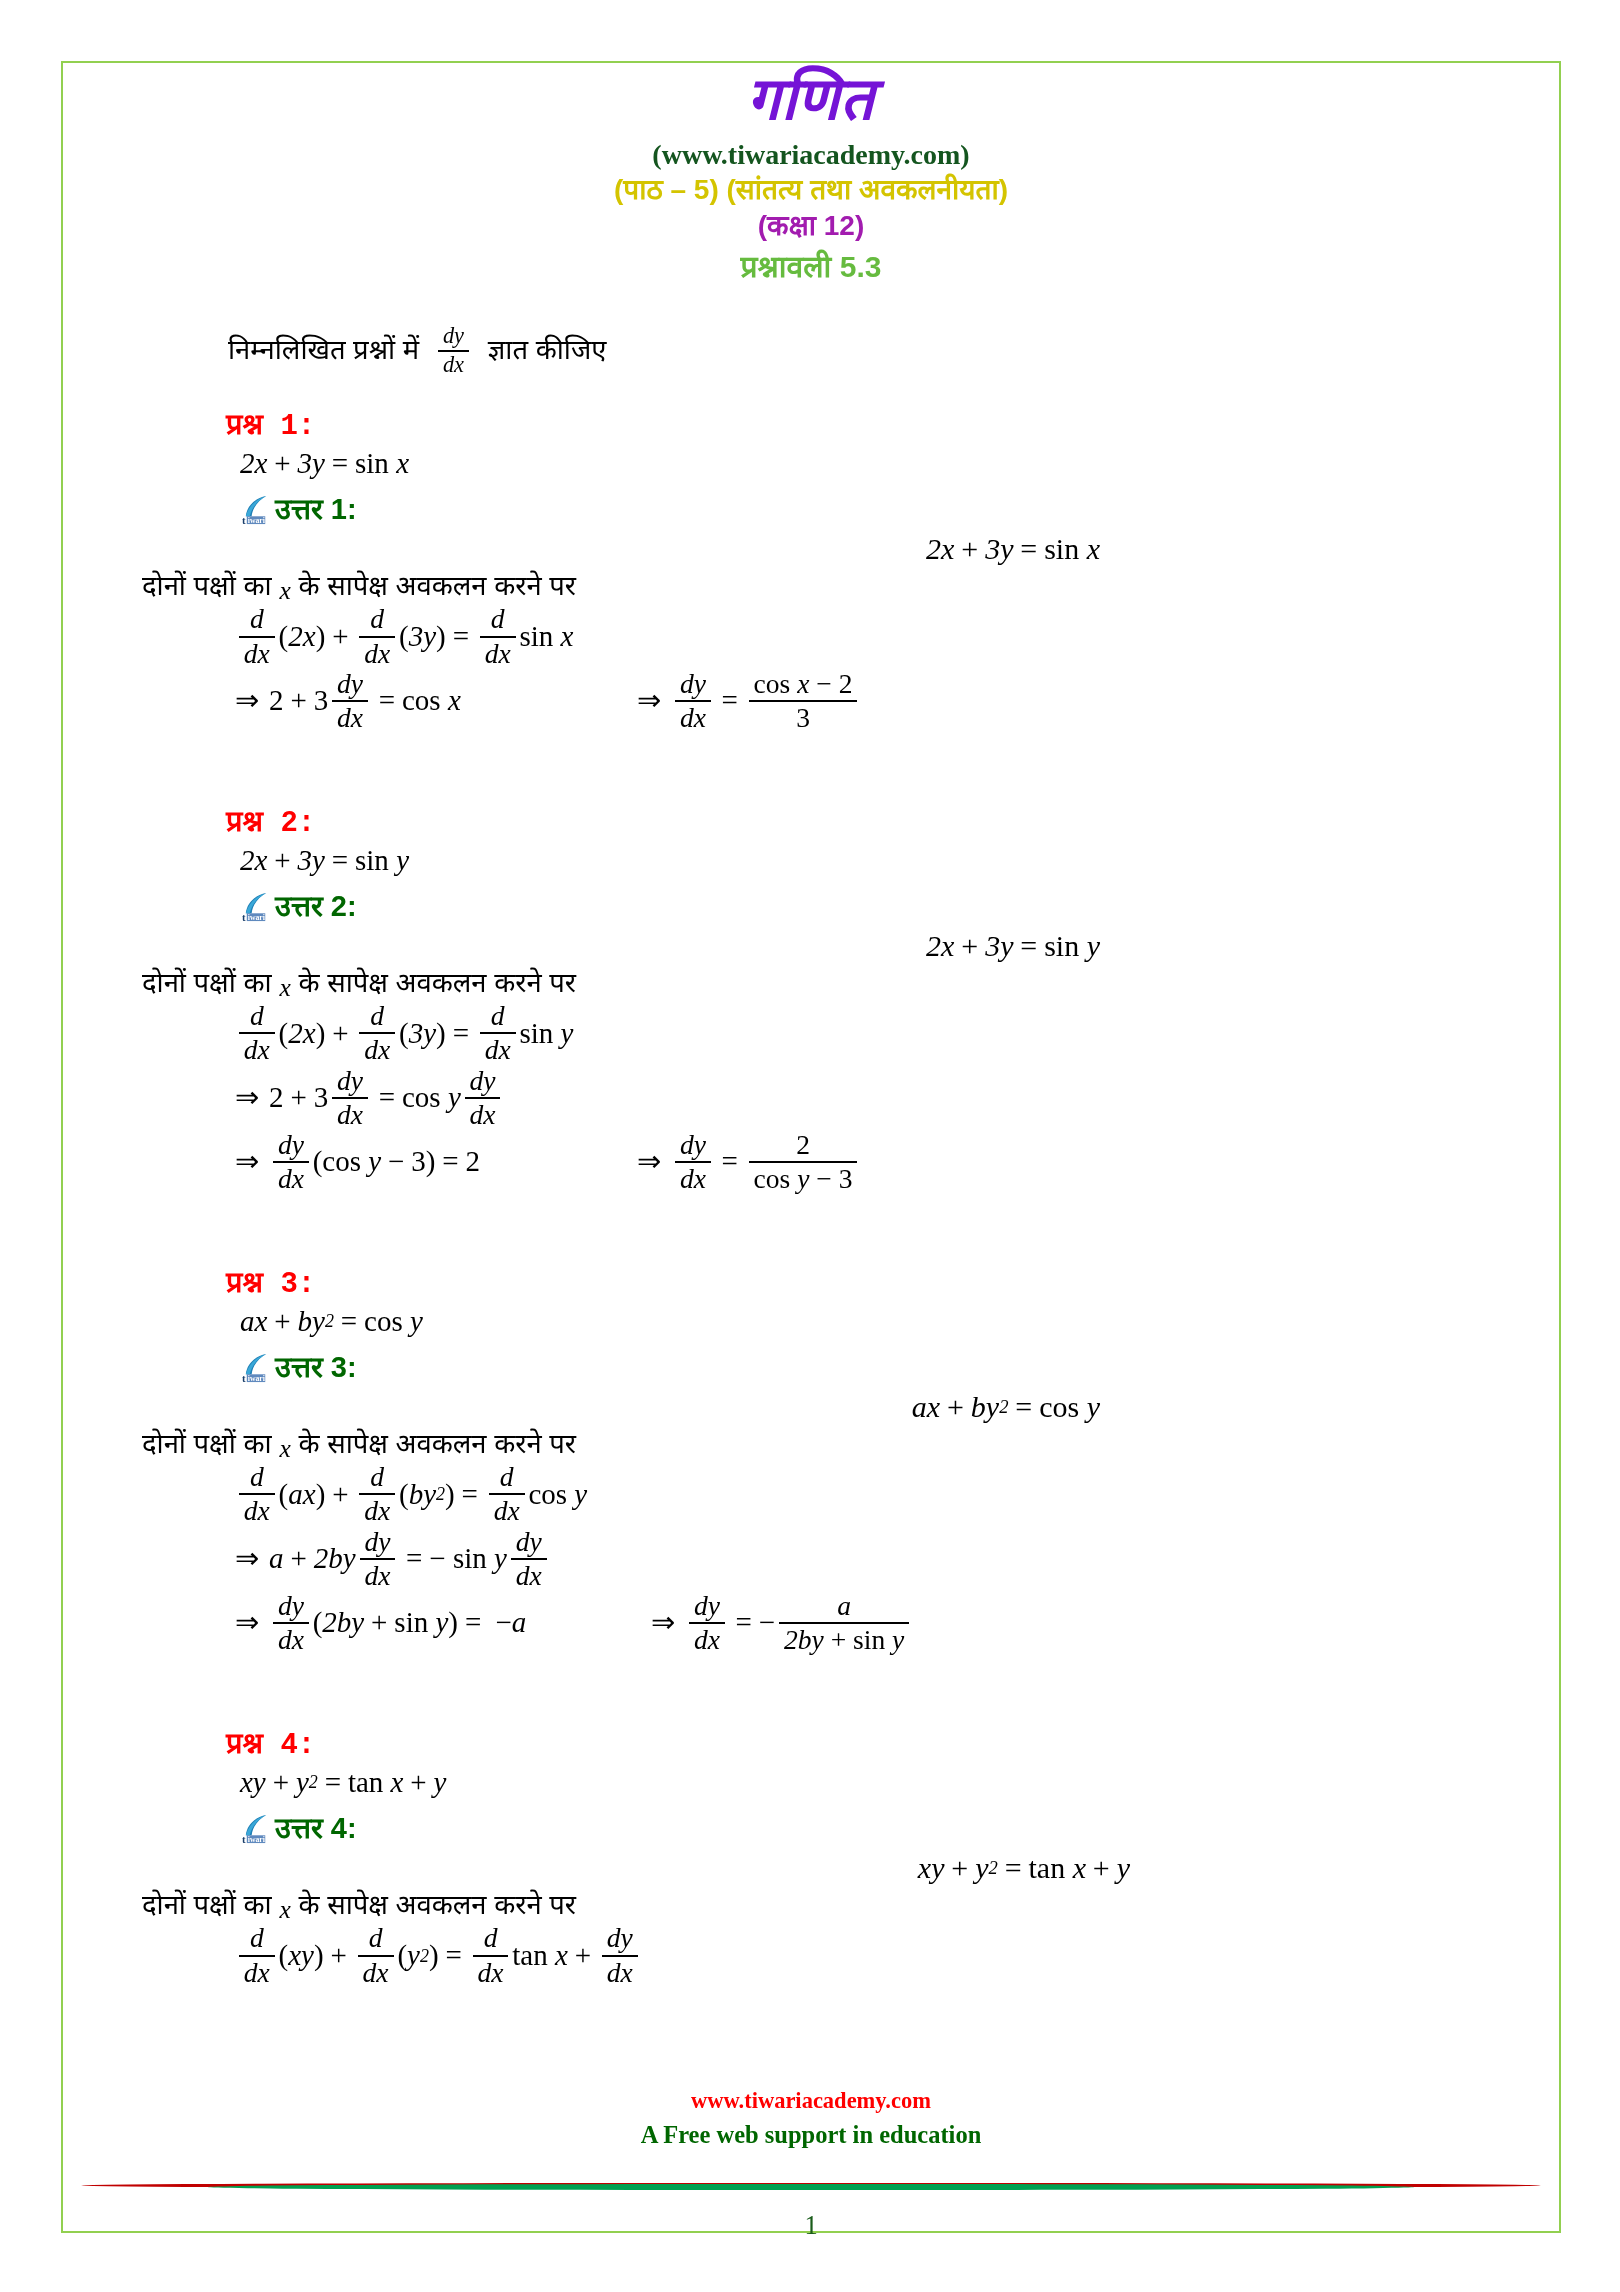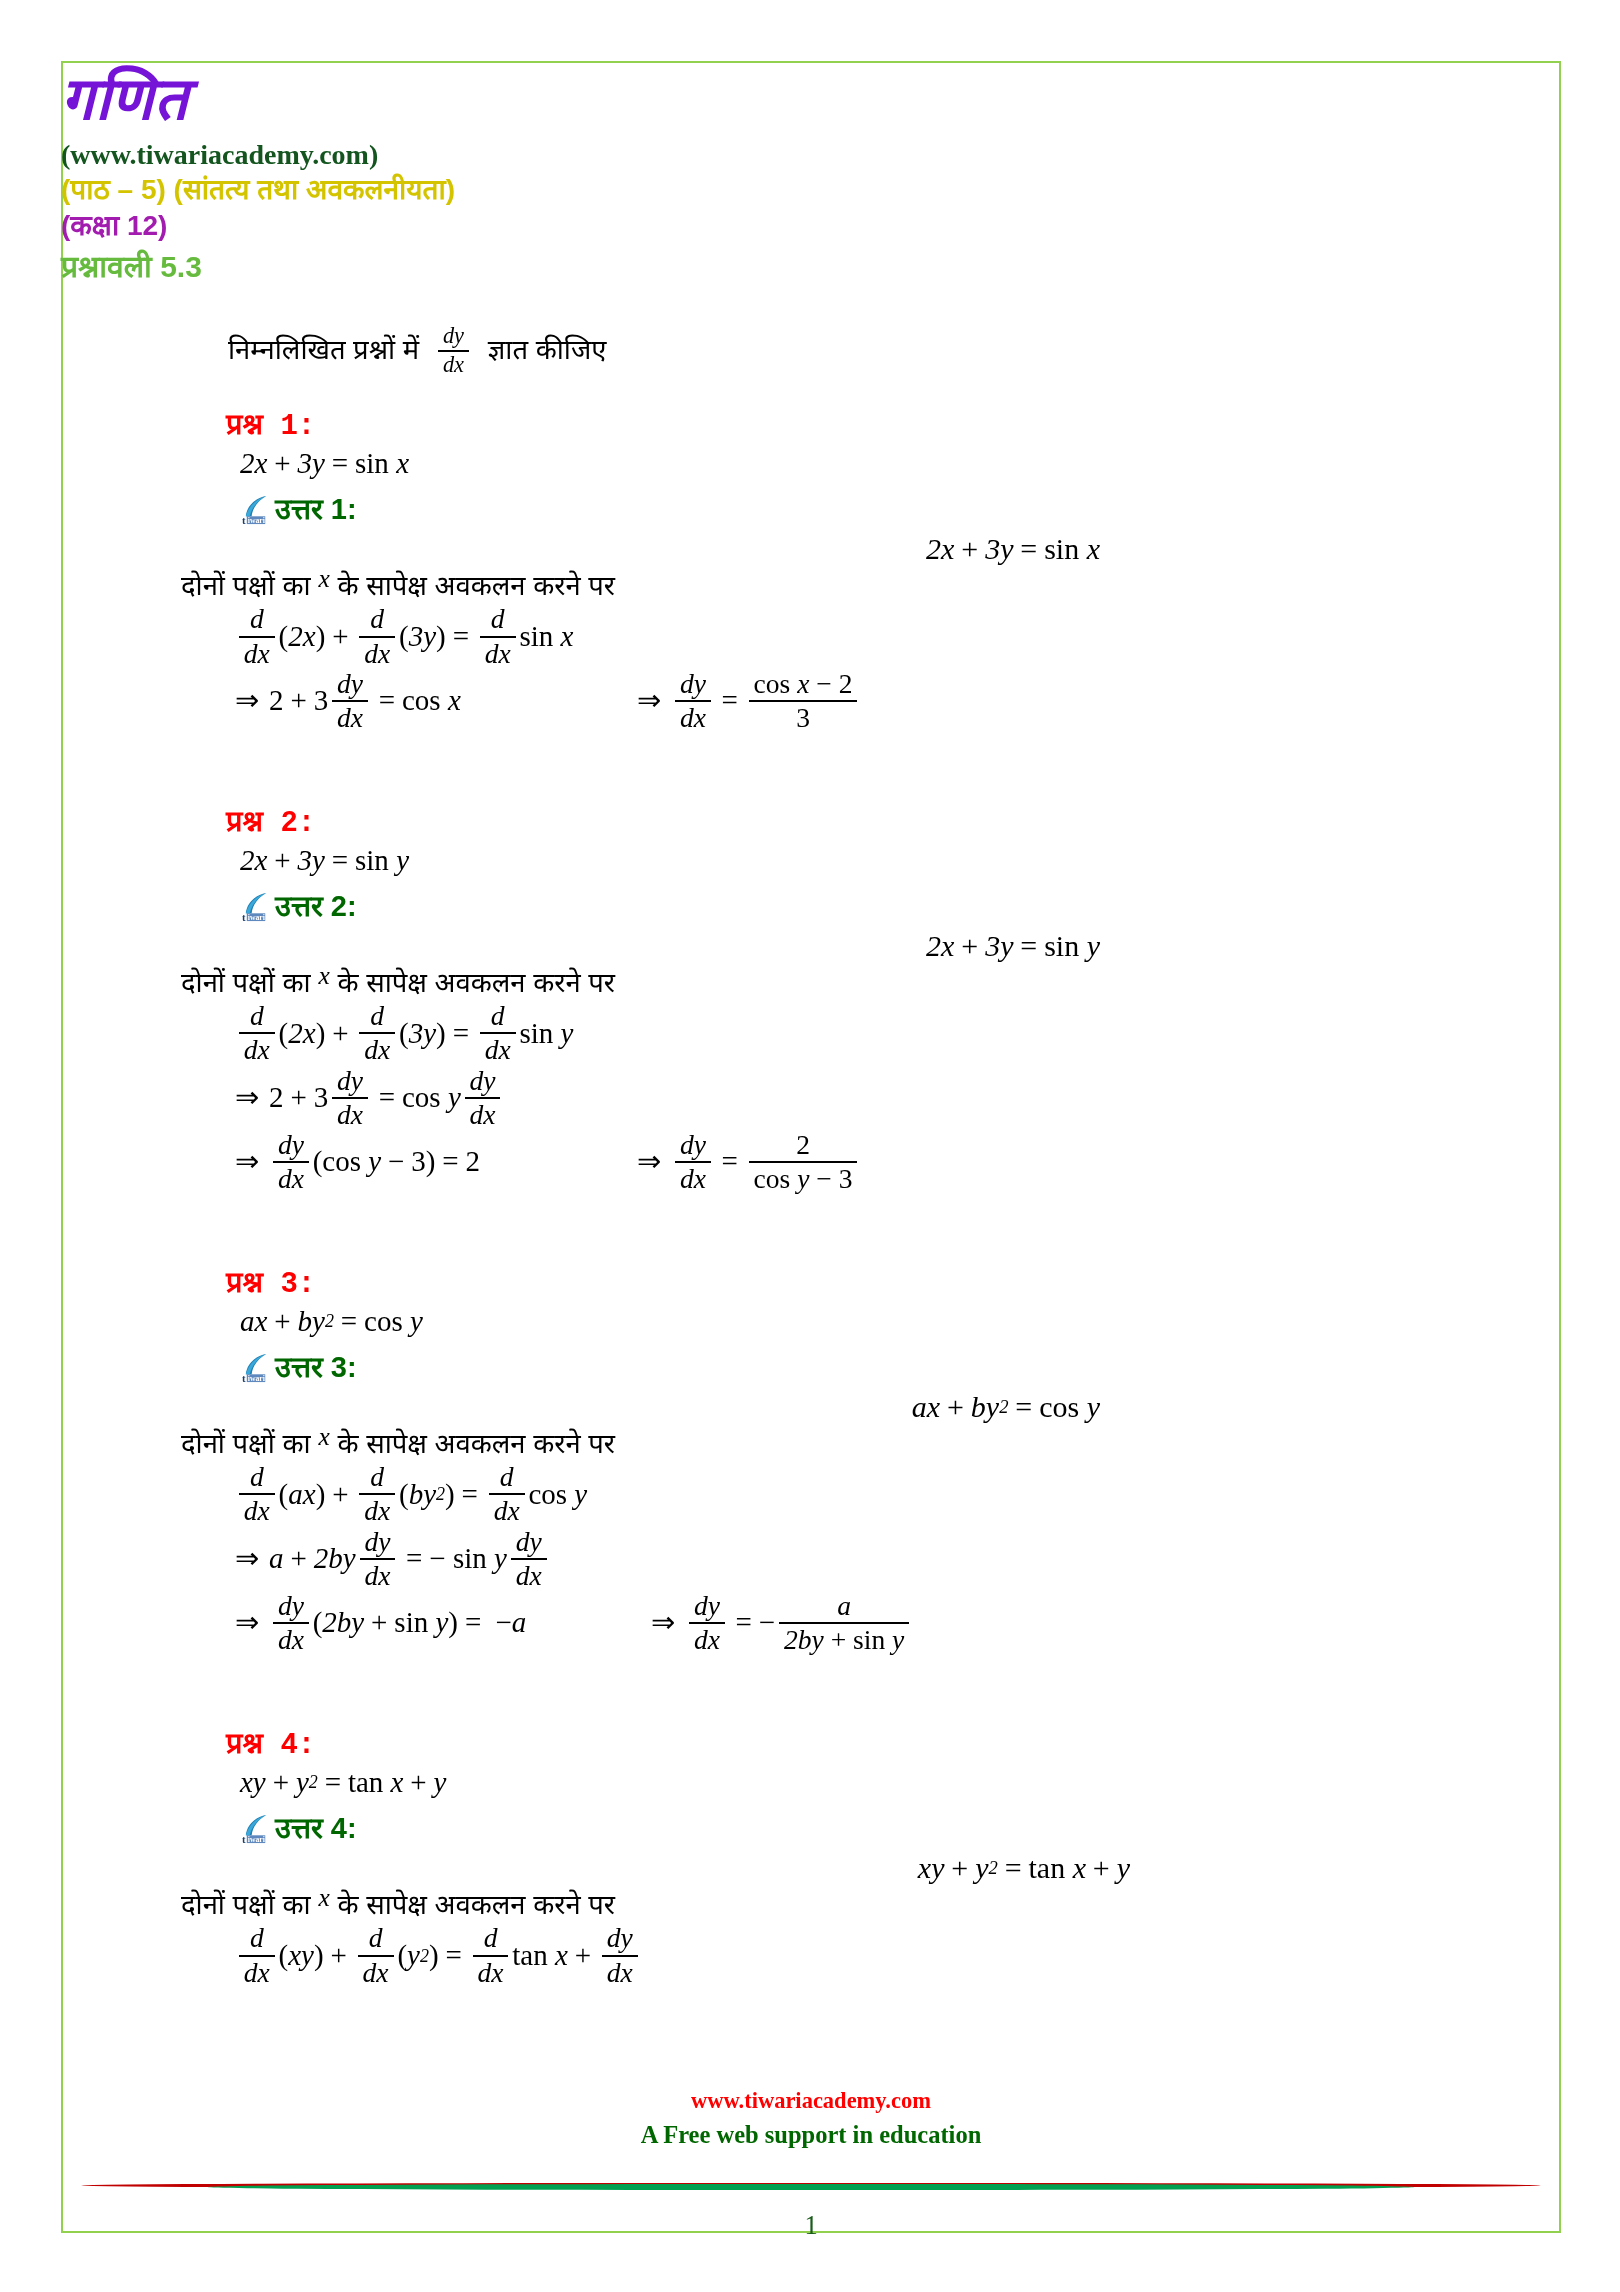--- a/index.html
+++ b/index.html
@@ -46,21 +46,21 @@
     z-index: 0;
     opacity: 1;
   }
 
   
   .header {
     position: absolute;
     left: 61px;
     top: 69px;
     width: 1500px;
-    text-align: left;
+    text-align: center;
     z-index: 2;
   }
   .title-ganit {
     font-family: "Liberation Serif", serif;
     font-weight: bold;
     font-style: italic;
     font-size: 59px;
     color: #7514d6;
     line-height: 1.05;
     letter-spacing: 1px;
@@ -158,24 +158,24 @@
   .restate {
     text-align: right;
     padding-right: 461px;
     margin-bottom: 2px;
   }
 
   .diff-line {
     font-family: "Liberation Sans", sans-serif;
     font-size: 27.4px;
     color: #000;
-    margin-left: 120px;
+    margin-left: 81px;
     margin-bottom: 2px;
     display: flex;
-    align-items: flex-start;
+    align-items: flex-end;
     gap: 7.8px;
   }
 
   .step {
     margin-left: 174px;
     margin-bottom: 2px;
   }
 
   .two-col {
     display: flex;

